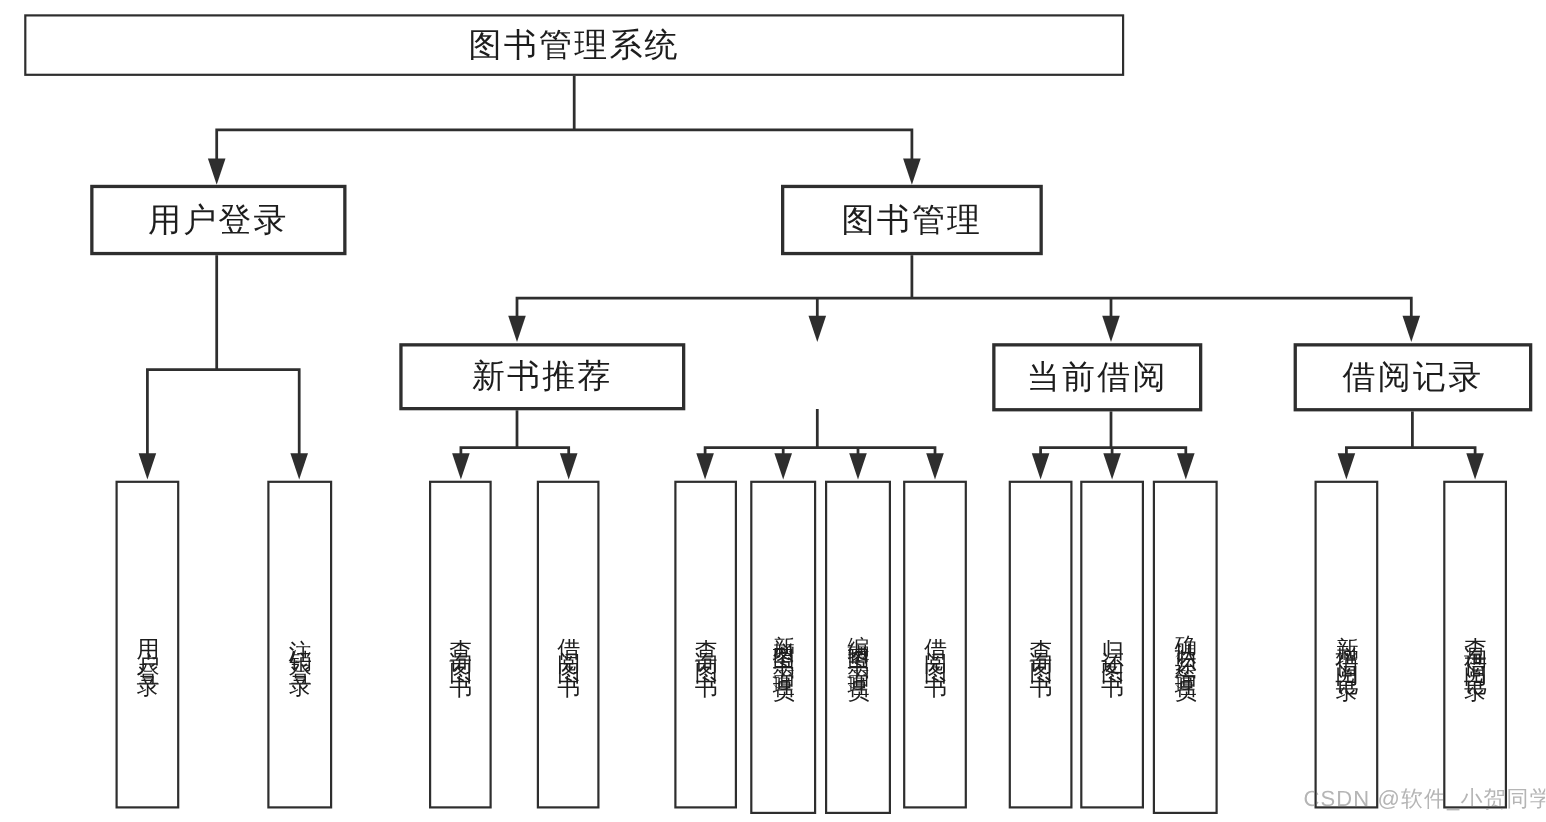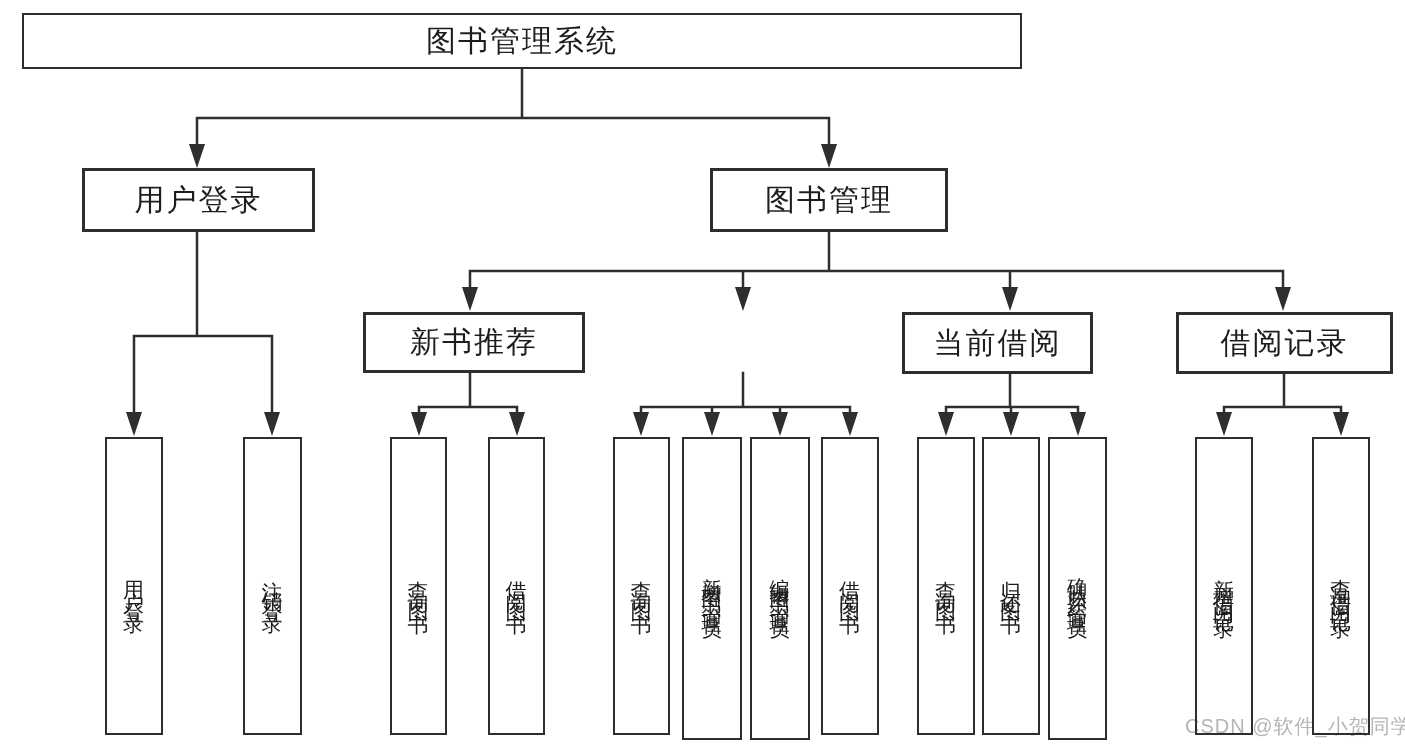--- a/index.html
+++ b/index.html
@@ -101,21 +101,21 @@
       <polygon points="1216,412 1232,412 1224,436"></polygon>
       <polygon points="1333,412 1349,412 1341,436"></polygon>
     </g>
   </svg>
 
   <div class="box h" style="left:22px; top:13px; width:1000px; height:56px;">图书管理系统</div>
 
   <div class="box h b3" style="left:82px; top:168px; width:233px; height:64px;">用户登录</div>
   <div class="box h b3" style="left:710px; top:168px; width:238px; height:64px;">图书管理</div>
 
-  <div class="box h b3" style="left:363px; top:312px; width:222px; height:61px;">新书推荐</div>
+  <div class="box h b3" style="left:363px; top:312px; width:260px; height:61px;">新书推荐</div>
   <div class="box h b3" style="left:902px; top:312px; width:191px; height:62px;">当前借阅</div>
   <div class="box h b3" style="left:1176px; top:312px; width:217px; height:62px;">借阅记录</div>
 
   <div class="box v" style="left:105px; top:437px; width:58px; height:298px;">用户登录</div>
   <div class="box v" style="left:243px; top:437px; width:59px; height:298px;">注销登录</div>
 
   <div class="box v" style="left:390px; top:437px; width:57px; height:298px;">查询图书</div>
   <div class="box v" style="left:488px; top:437px; width:57px; height:298px;">借阅图书</div>
 
   <div class="box v" style="left:613px; top:437px; width:57px; height:298px;">查询图书</div>

